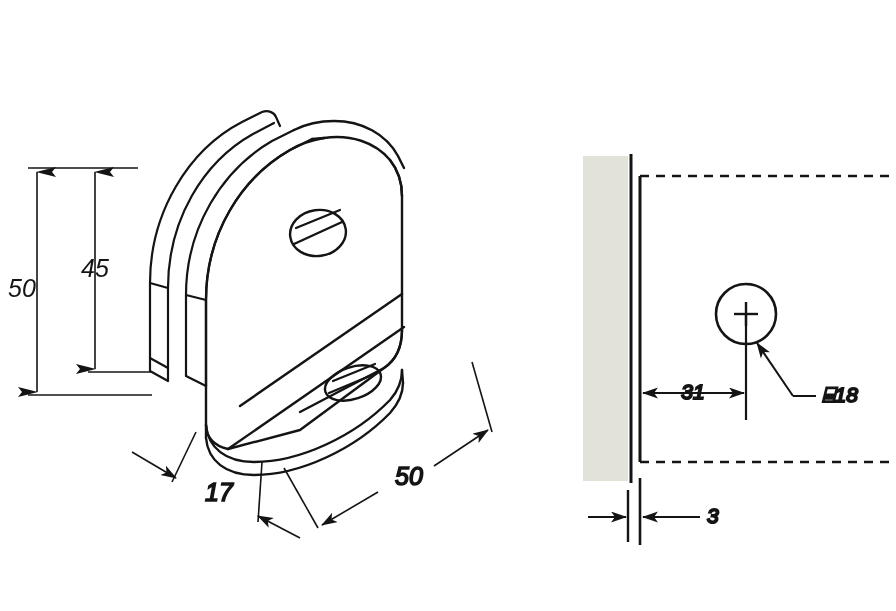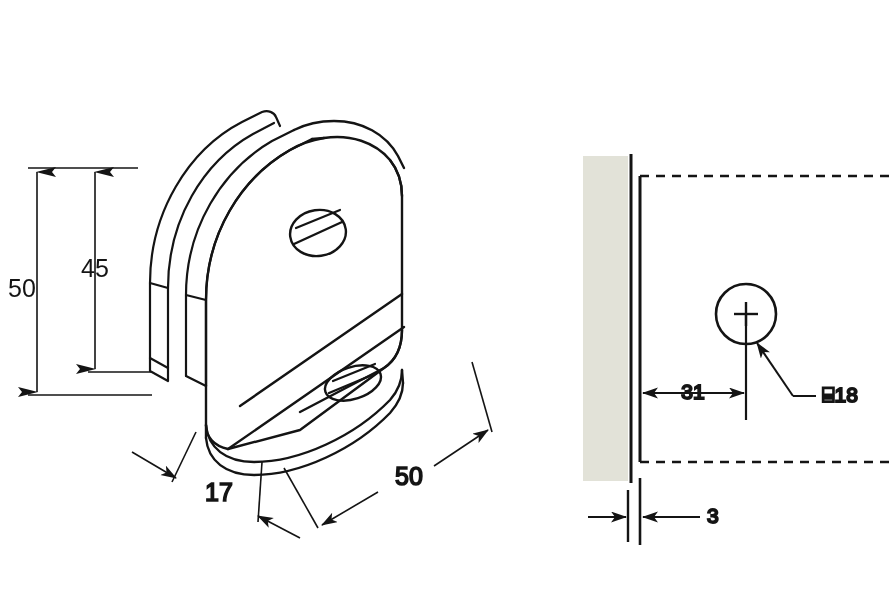--- a/index.html
+++ b/index.html
@@ -1,18 +1,18 @@
 <!DOCTYPE html>
 <html><head>
 <meta charset="utf-8">
 <style>
   html,body{margin:0;padding:0;background:#ffffff;}
   body{width:896px;height:611px;overflow:hidden;
        font-family:"Liberation Sans","DejaVu Sans",sans-serif;}
-  #sheet{position:relative;width:896px;height:443px;background:#ffffff;}
+  #sheet{position:relative;width:896px;height:443px;background:#ffffff;font-style:italic;}
   svg{display:block;position:absolute;top:0;left:0;}
   .dimtext{font-family:"Liberation Sans","DejaVu Sans",sans-serif;
            font-size:25px;fill:#141414;dominant-baseline:middle;}
   .dimtext-sm{font-family:"Liberation Sans","DejaVu Sans",sans-serif;
            font-size:21px;fill:#141414;dominant-baseline:middle;}
 </style>
 </head>
 <body>
 
 <div id="sheet">

